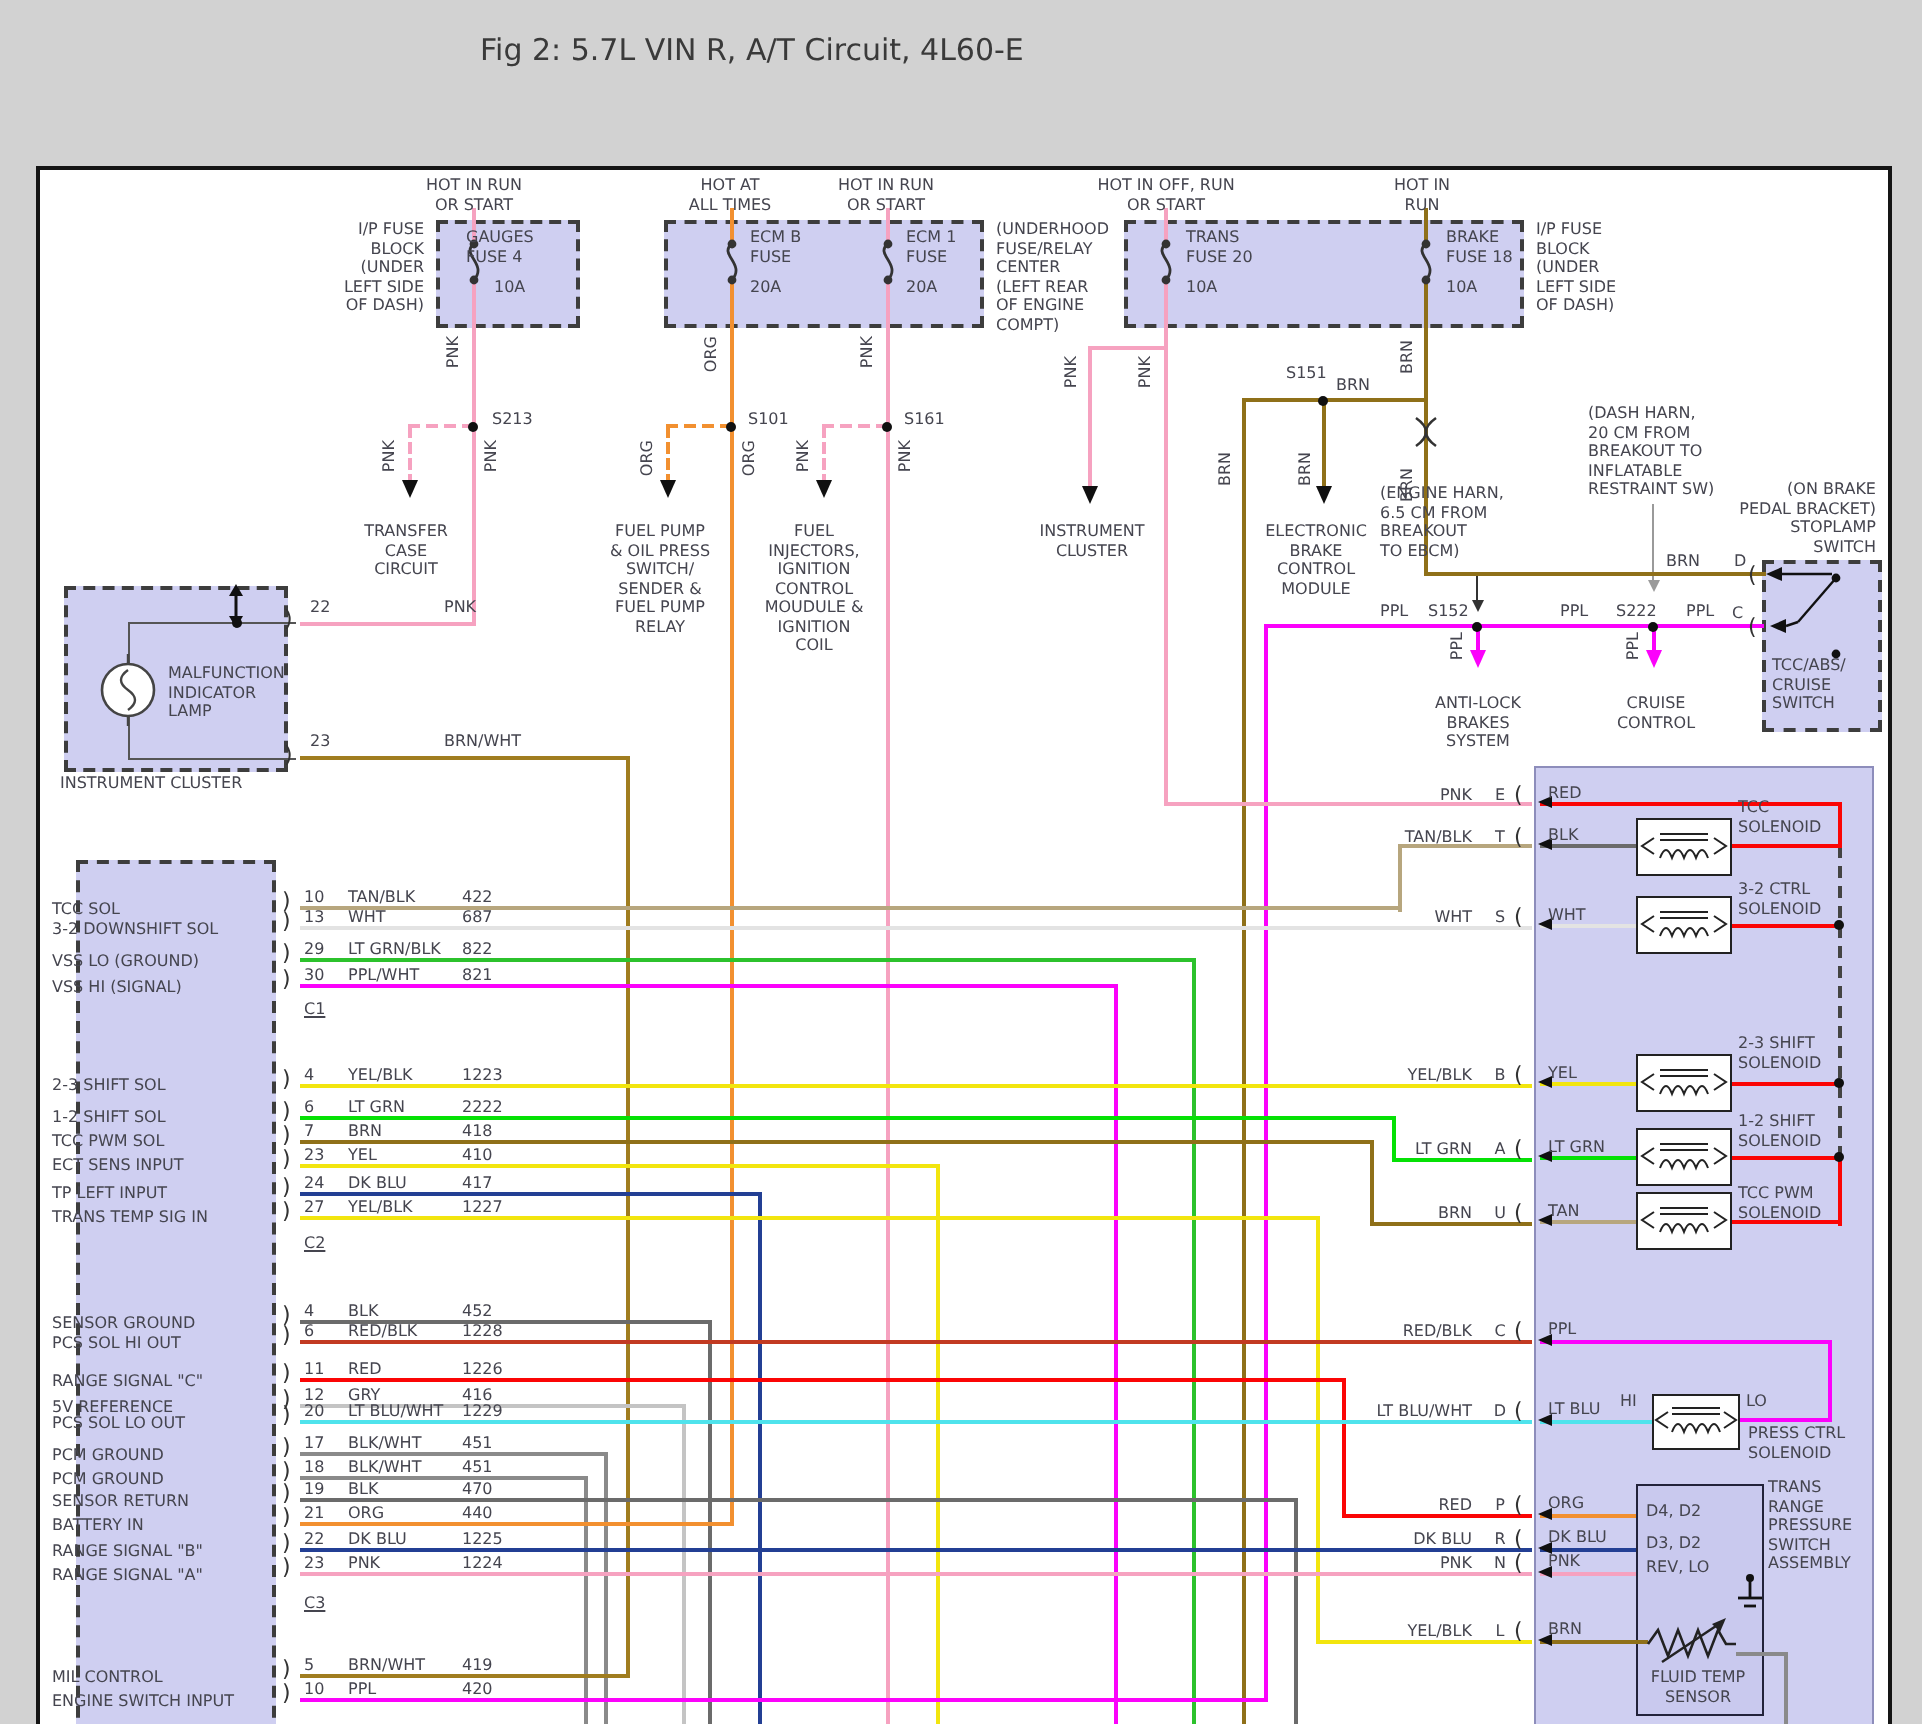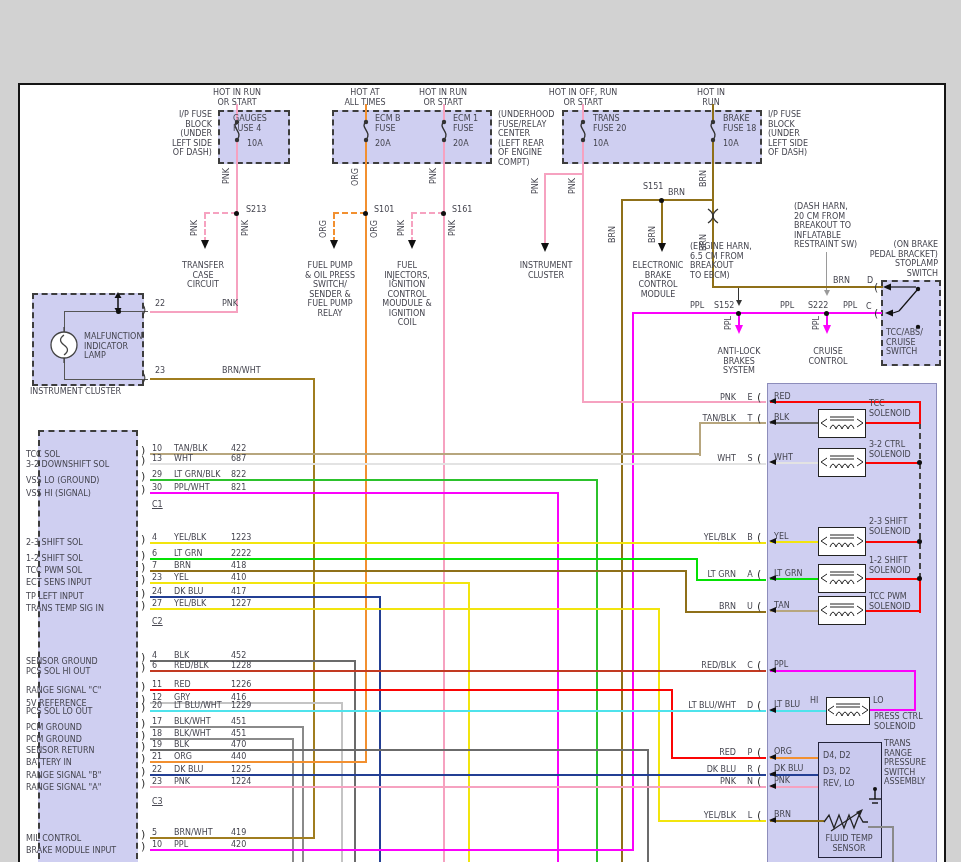--- a/index.html
+++ b/index.html
@@ -36,20 +36,21 @@
   .fn{position:absolute;left:26px;width:103px;text-align:left;font-size:8px;color:#45454f;z-index:30}
   .tpe{position:absolute;left:648px;width:88px;text-align:right;font-size:8px;color:#45454f;z-index:30}
   .tpl{position:absolute;left:744px;width:12px;text-align:center;font-size:8px;color:#45454f;z-index:30}
   .tpl::after{content:"(";position:absolute;left:13px;top:-2px;font-size:11px;color:#333}
   .tpi{position:absolute;left:774px;font-size:8px;color:#45454f;z-index:30}
 </style>
 </head>
 <body>
 
 <div class="page">
+  <div class="title">Fig 2: 5.7L VIN R, A/T Circuit, 4L60-E</div>
   <div class="canvas"></div>
 
   <div class="box dashedb" style="left:218px;top:110px;width:68px;height:50px"></div>
   <div class="box dashedb" style="left:332px;top:110px;width:156px;height:50px"></div>
   <div class="box dashedb" style="left:562px;top:110px;width:196px;height:50px"></div>
 
   <div class="lbl c" style="left:237px;top:88px">HOT IN RUN
 OR START</div>
   <div class="lbl c" style="left:365px;top:88px">HOT AT
 ALL TIMES</div>
@@ -566,21 +567,21 @@
       <span>1225</span>
     </div>
   <div class="pinrow" style="top:777px">
       <span class="pn">23</span>
       <span class="pc">PNK</span>
       <span>1224</span>
     </div>
   <div class="lbl und" style="left:152px;top:797px">C3</div>
 
   <div class="fn" style="top:834px">MIL CONTROL</div>
-  <div class="fn" style="top:846px">BRAKE MODULE INPUT</div>
+  <div class="fn" style="top:846px">ENGINE SWITCH INPUT</div>
   <div class="pinrow" style="top:828px">
       <span class="pn">5</span>
       <span class="pc">BRN/WHT</span>
       <span>419</span>
     </div>
   <div class="pinrow" style="top:840px">
       <span class="pn">10</span>
       <span class="pc">PPL</span>
       <span>420</span>
     </div>

